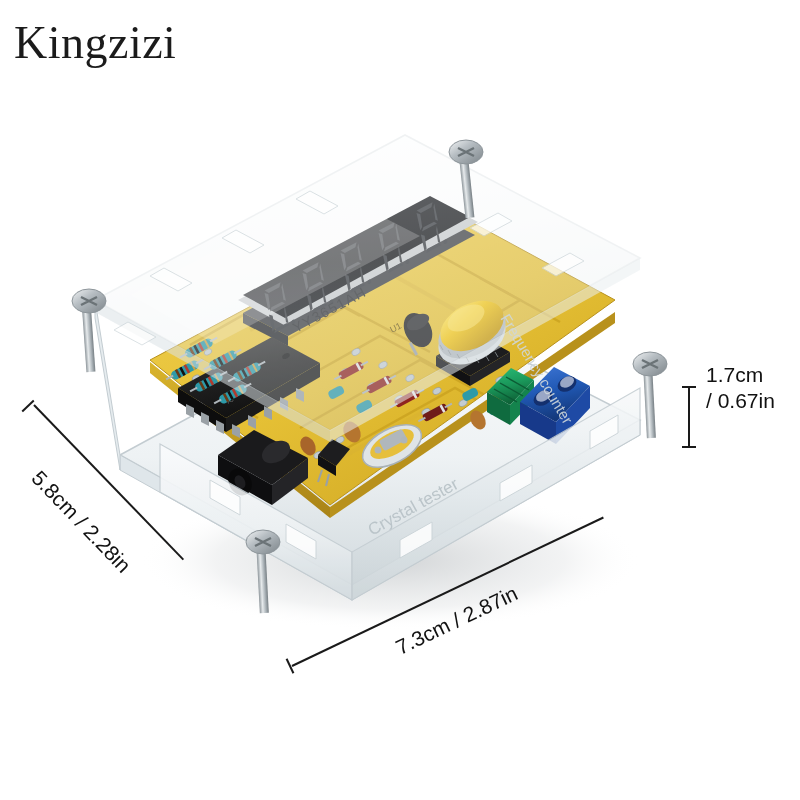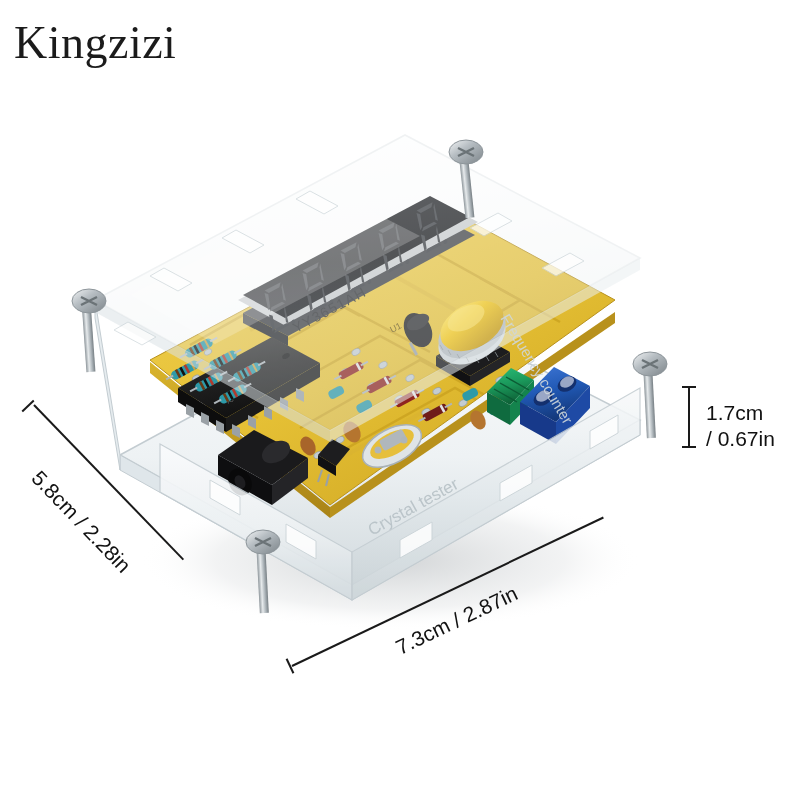--- a/index.html
+++ b/index.html
@@ -20,21 +20,21 @@
     font-size:46px;letter-spacing:.5px;color:#1b1b1b;
     white-space:nowrap;
   }
 
   
   .dimtext{
     position:absolute;color:#111;white-space:nowrap;
     font-family:"Liberation Sans", sans-serif;
   }
   #dim-h-text{
-    left:706px;top:400px;font-size:21px;line-height:26px;
+    left:706px;top:362px;font-size:21px;line-height:26px;
   }
   #dim-h-bar{
     position:absolute;left:688px;top:386px;width:2px;height:62px;background:#1a1a1a;
   }
   #dim-h-bar::before,#dim-h-bar::after{
     content:"";position:absolute;left:-6px;width:14px;height:2px;background:#1a1a1a;
   }
   #dim-h-bar::before{top:0;}
   #dim-h-bar::after{bottom:0;}
 

